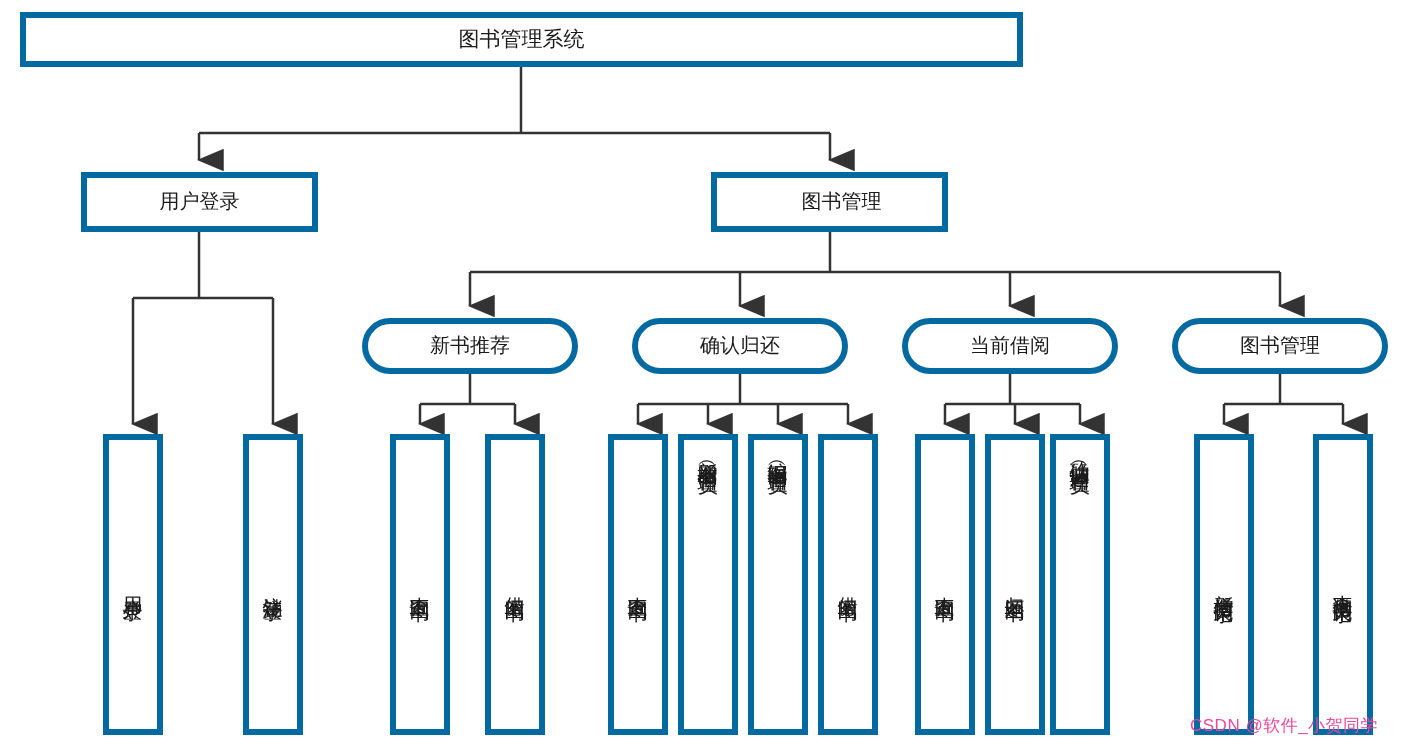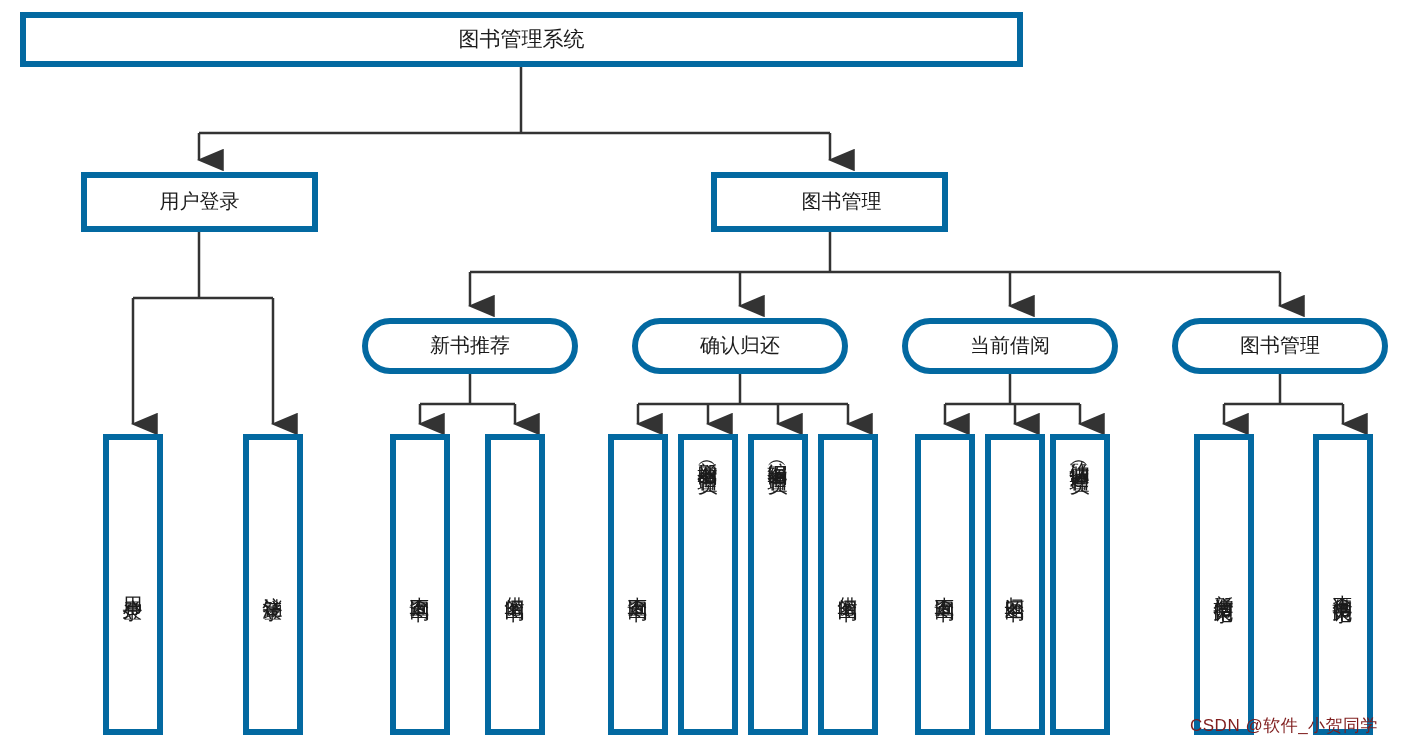--- a/index.html
+++ b/index.html
@@ -63,21 +63,21 @@
     line-height: 1.0;
   }
   .leaf-mid .lbl {
     align-self: center;
   }
   .watermark {
     position: absolute;
     left: 1190px;
     top: 714px;
     font-size: 17px;
-    color: #7f1d1d;
+    color: #ec4899;
     white-space: nowrap;
     letter-spacing: 0.5px;
   }
 </style>
 </head>
 <body>
 
 <div id="canvas">
 
   <svg id="wires" viewBox="0 0 1405 747">

